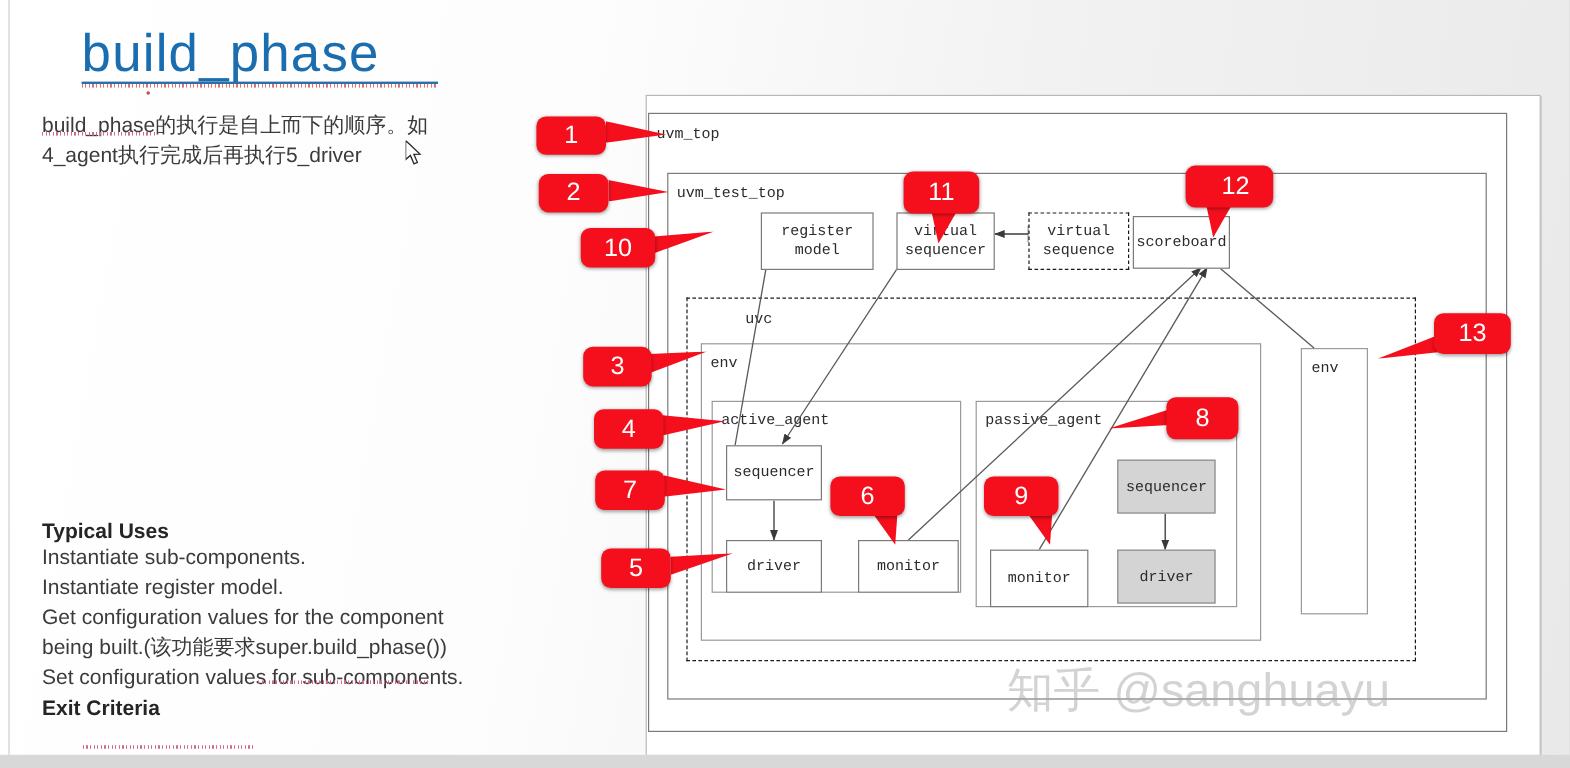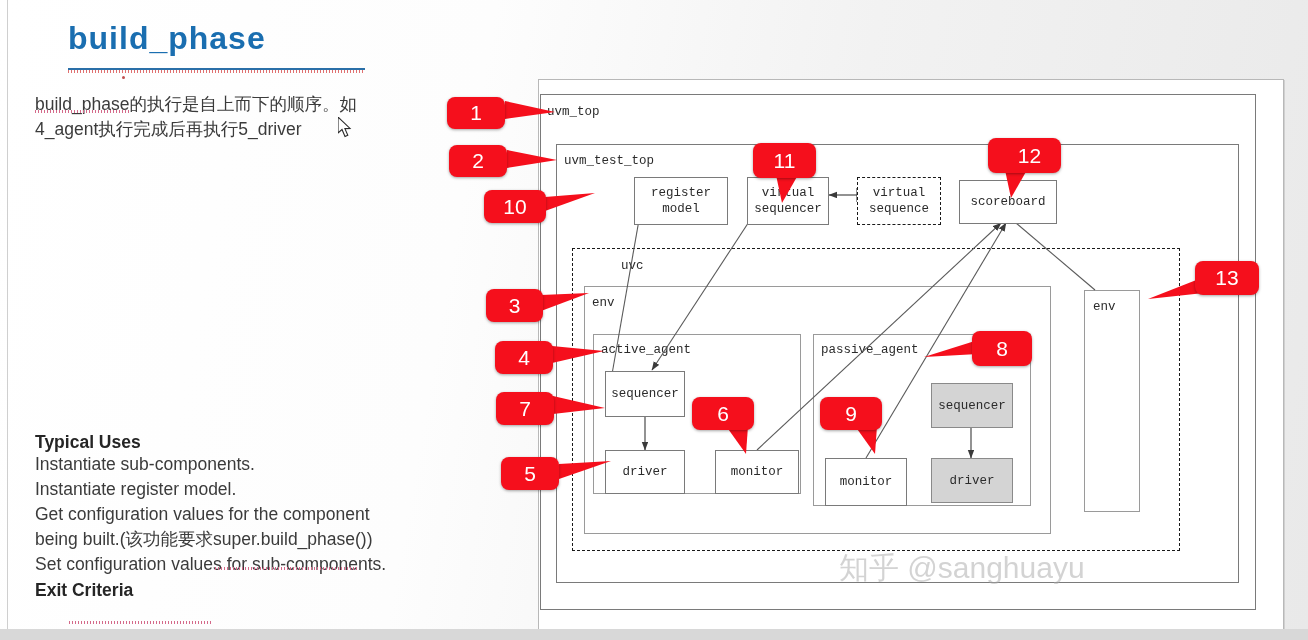--- a/index.html
+++ b/index.html
@@ -15,21 +15,21 @@
     overflow:hidden;
   }
   #slide:before{
     content:"";position:absolute;left:7px;top:0;width:1px;height:629px;
     background:#cfcfcf;
   }
 
   
   #title{
     position:absolute;left:68px;top:20px;
-    font-size:32px;font-weight:bold;color:#1a6eb0;
+    font-size:44px;font-weight:normal;color:#1a6eb0;
     letter-spacing:1px;
     font-family:"Liberation Sans",sans-serif;
     white-space:nowrap;
   }
   #title-underline{
     position:absolute;left:68px;top:68px;width:297px;height:2px;
     background:#2a6fa8;
   }
   #title-squiggle{
     position:absolute;left:68px;top:70px;width:297px;height:3px;
@@ -191,21 +191,21 @@
     <div class="cbox" style="left:208px;top:97px;width:82px;height:48px;">
       <span>virtual</span>
       <span>sequencer</span>
     </div>
 
     <div class="cbox dashed" style="left:318px;top:97px;width:84px;height:48px;">
       <span>virtual</span>
       <span>sequence</span>
     </div>
 
-    <div class="cbox" style="left:420px;top:100px;width:98px;height:44px;text-align:right;">
+    <div class="cbox" style="left:405px;top:100px;width:81px;height:44px;text-align:right;">
       <span>scoreboard</span>
     </div>
 
     <div class="cbox" style="left:66px;top:291px;width:80px;height:46px;">
       <span>sequencer</span>
     </div>
 
     <div class="cbox" style="left:66px;top:370px;width:80px;height:44px;">
       <span>driver</span>
     </div>
@@ -219,21 +219,21 @@
     </div>
 
     <div class="cbox gray" style="left:392px;top:303px;width:82px;height:45px;">
       <span>sequencer</span>
     </div>
 
     <div class="cbox gray" style="left:392px;top:378px;width:82px;height:45px;">
       <span>driver</span>
     </div>
 
-    <div style="position:absolute;left:300px;top:468px;font-size:30px;color:#a8a8a8;opacity:.5;white-space:nowrap;font-family:'Liberation Sans',sans-serif;">知乎 @sanghuayu</div>
+    <div style="position:absolute;left:300px;top:468px;font-size:39px;color:#a8a8a8;opacity:.5;white-space:nowrap;font-family:'Liberation Sans',sans-serif;">知乎 @sanghuayu</div>
   </div>
 
   <svg class="tail" style="left:505px;top:101px;width:50px;height:18px;">
       <polygon points="0,0 50,11 0,18" fill="#f50f1c"></polygon>
     </svg>
   <div class="badge" style="left:447px;top:97px;width:58px;height:32px;">1</div>
 
   <svg class="tail" style="left:507px;top:150px;width:50px;height:18px;">
       <polygon points="0,0 50,10 0,18" fill="#f50f1c"></polygon>
     </svg>

